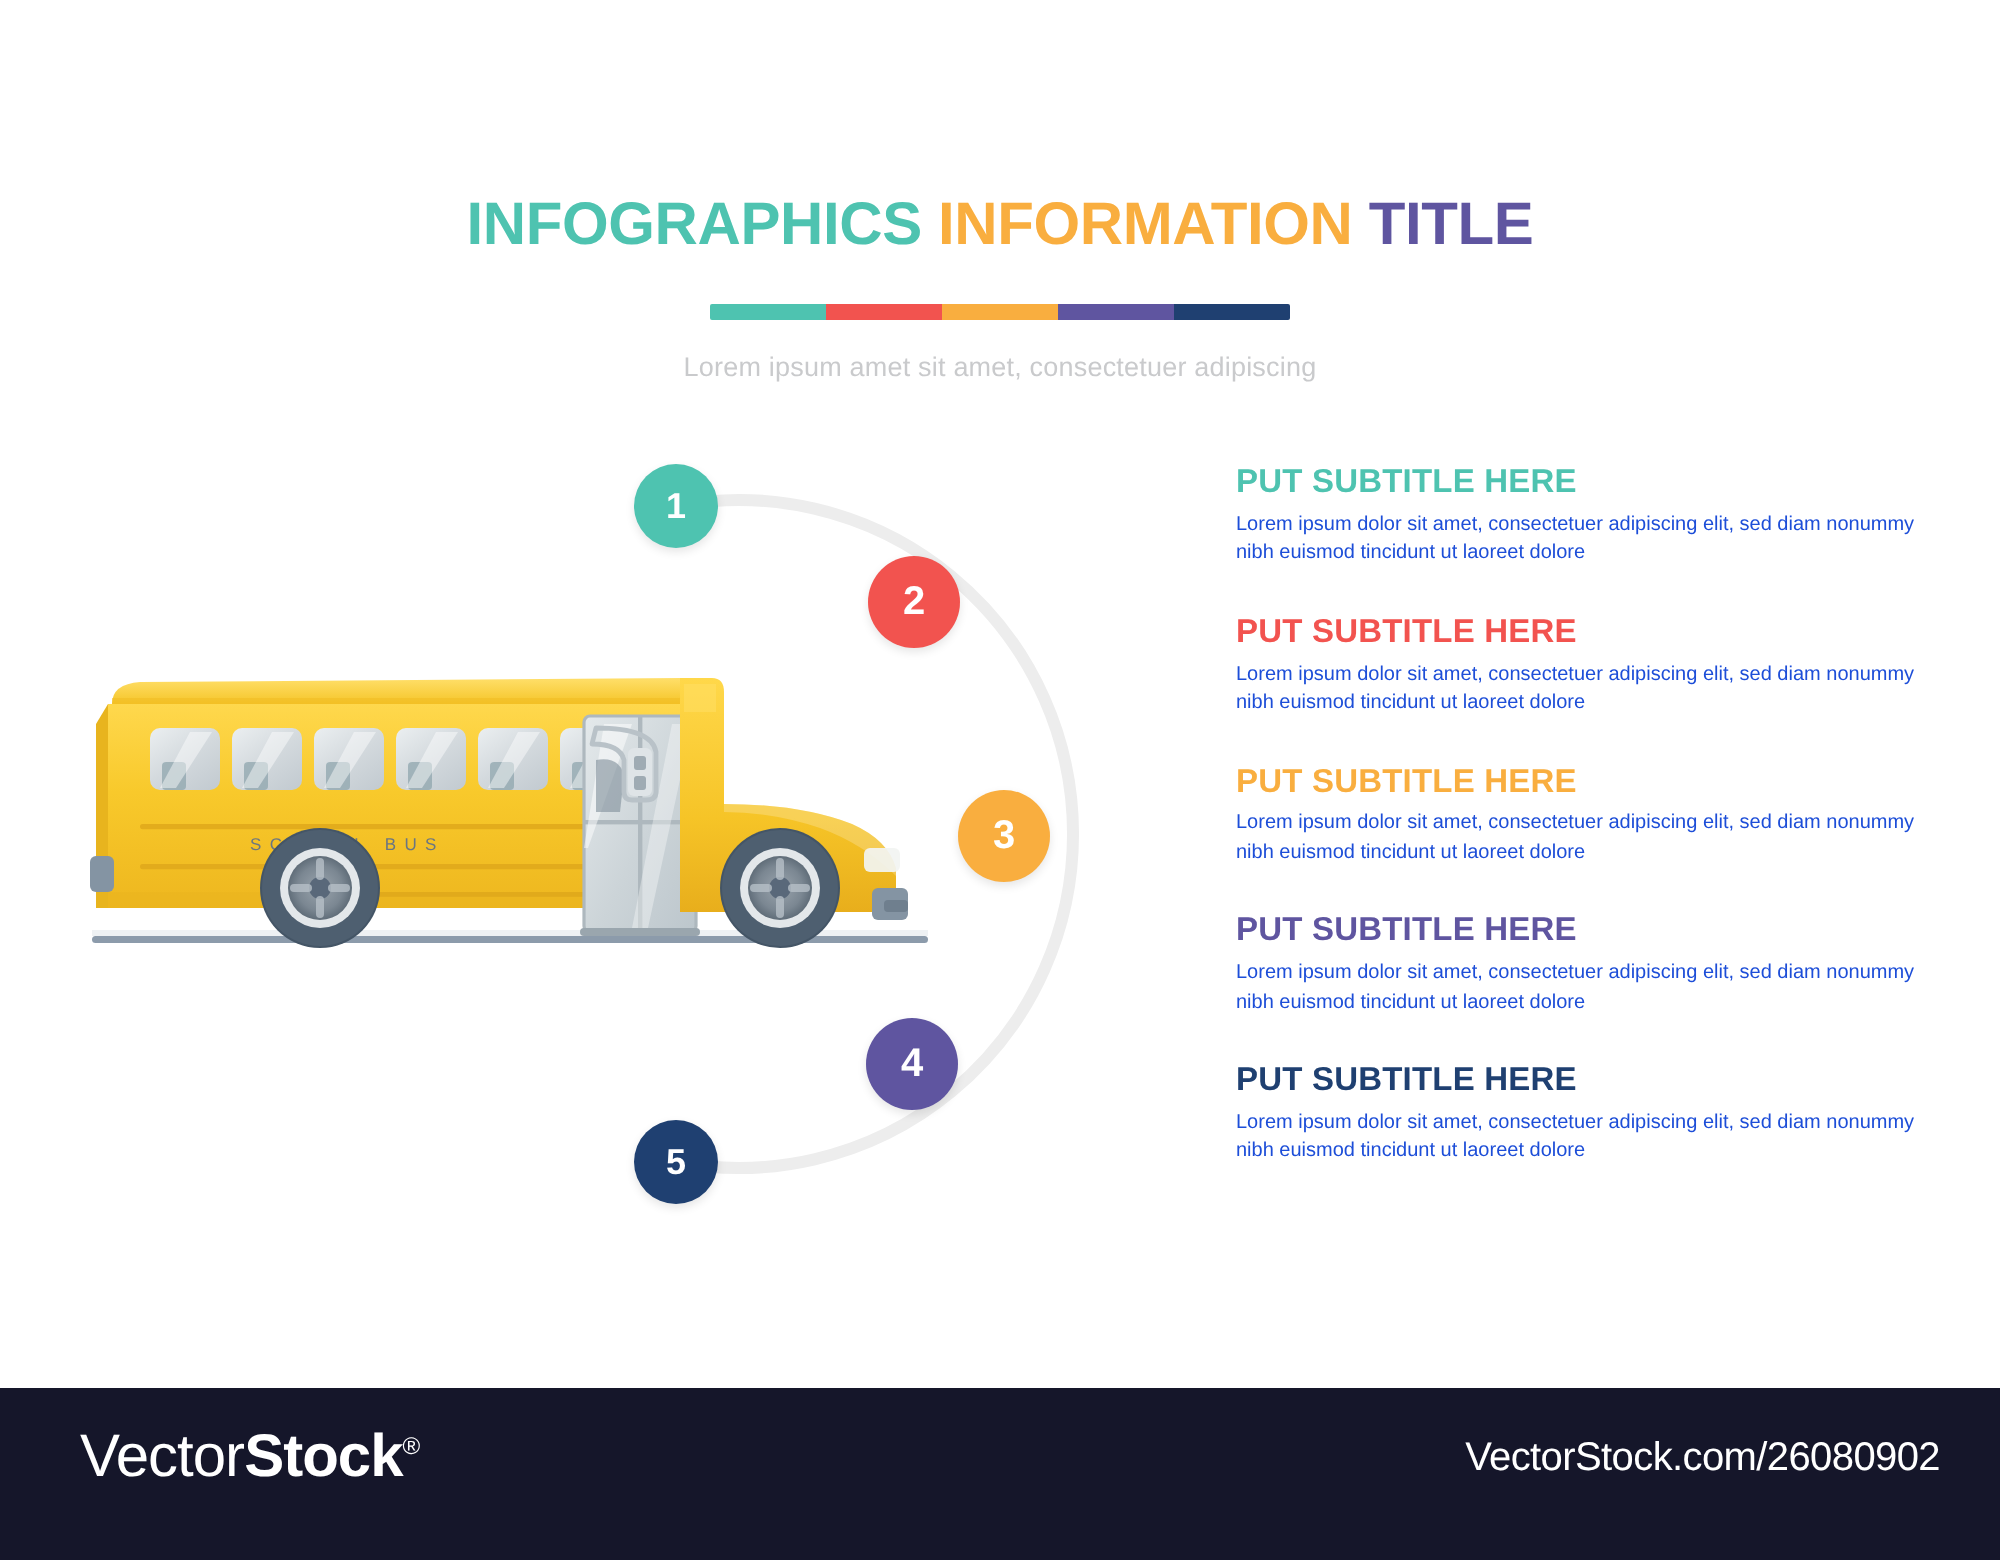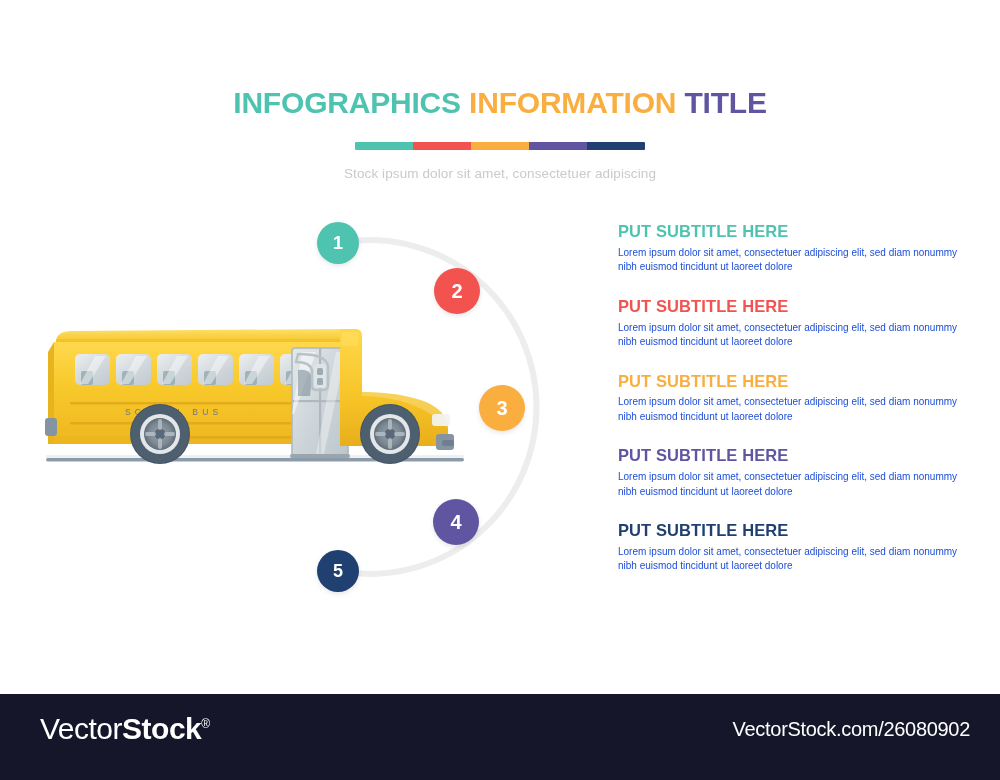--- a/index.html
+++ b/index.html
@@ -11,21 +11,21 @@
     width: 1000px;
     height: 780px;
     position: relative;
     overflow: hidden;
     font-family: "Liberation Sans", sans-serif;
     -webkit-font-smoothing: antialiased;
   }
 
   .canvas {
     position: absolute;
-    left: 0; top: 0;
+    left: 0; top: 10px;
     width: 1000px;
     height: 548px;
     background: #ffffff;
     text-decoration: underline;
   }
 
   
   .header {
     position: absolute;
     left: 0;
@@ -170,21 +170,21 @@
       <span style="color: rgb(249, 174, 63);">INFORMATION</span>
       <span style="color: rgb(95, 85, 160);">TITLE</span>
     </h1>
     <div class="divider">
       <i style="background: rgb(78, 195, 176);"></i>
       <i style="background: rgb(242, 83, 79);"></i>
       <i style="background: rgb(249, 174, 63);"></i>
       <i style="background: rgb(95, 85, 160);"></i>
       <i style="background: rgb(31, 64, 113);"></i>
     </div>
-    <p class="subtitle">Stock ipsum dolor sit amet, consectetuer adipiscing</p>
+    <p class="subtitle">Lorem ipsum amet sit amet, consectetuer adipiscing</p>
   </div>
 
   <div class="bus">
     <svg viewBox="0 0 430 170" width="430" height="170" xmlns="http://www.w3.org/2000/svg">
       <defs>
         <linearGradient id="bodyGrad" x1="0" y1="0" x2="0" y2="1">
           <stop offset="0%" stop-color="#ffd94f"></stop>
           <stop offset="45%" stop-color="#f8c92b"></stop>
           <stop offset="100%" stop-color="#eeb71f"></stop>
         </linearGradient>

